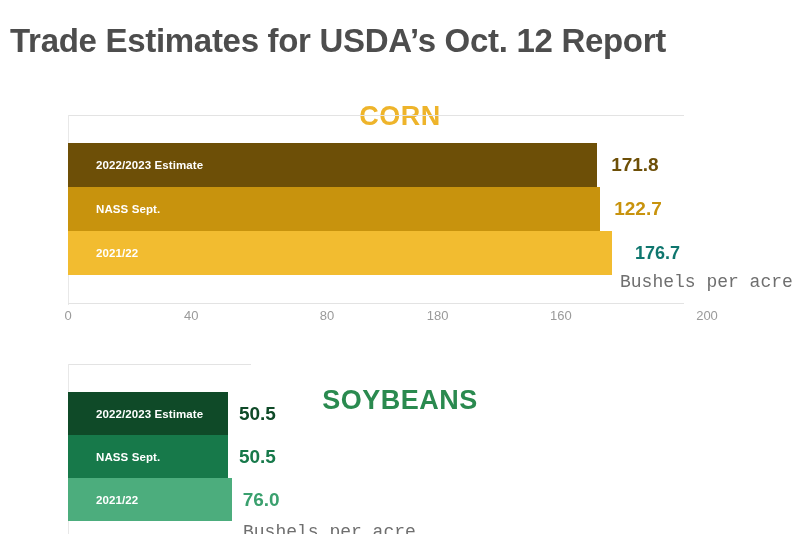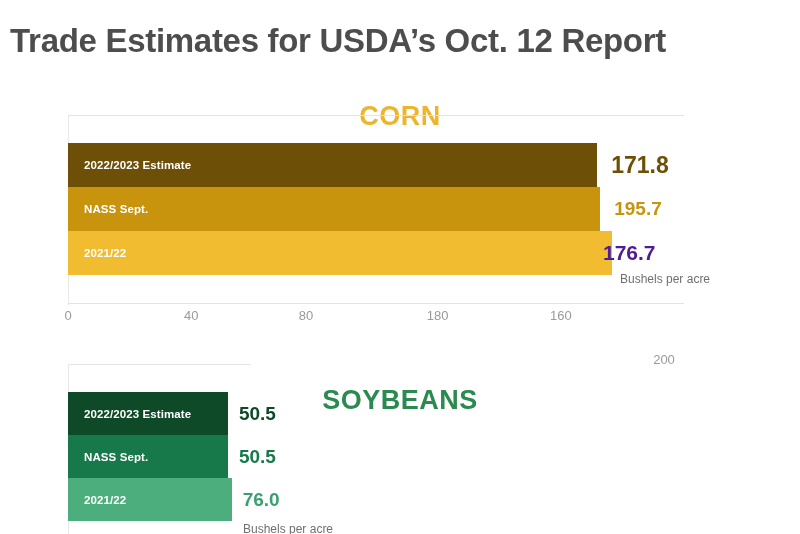--- a/index.html
+++ b/index.html
@@ -98,21 +98,21 @@
     left: 0;
     top: 0;
   }
 
   .bar {
     position: absolute;
     left: 0;
     display: flex;
     align-items: center;
     box-sizing: border-box;
-    padding-left: 16px;
+    padding-left: 28px;
   }
 
   .bar-label {
     color: #ffffff;
     font-size: 11.5px;
     font-weight: bold;
     white-space: nowrap;
     letter-spacing: 0.1px;
   }
 
@@ -146,64 +146,65 @@
     top: 5px;
     font-size: 13px;
     color: #9a9a9a;
     transform: translateX(-50%);
     white-space: nowrap;
   }
 
   
   .units {
     position: absolute;
-    font-size: 12px;
+    font-size: 18px;
     color: #6f6f6f;
     white-space: nowrap;
+    font-family: Liberation Mono, monospace;
   }
   .units-corn { left: 620px; top: 272px; }
   .units-soy  { left: 243px; top: 522px; }
 </style>
 </head>
 <body>
 
 <div class="page">
 
   <div class="main-title">Trade Estimates for USDA’s Oct. 12 Report</div>
 
   <div class="section-heading heading-corn">CORN</div>
 
   <div class="chart chart-corn">
     <div class="top-rule"></div>
     <div class="axis-line"></div>
     <div class="bars" id="corn-bars">
         <div class="bar" style="top: 28px; width: 529.144px; height: 44px; background: rgb(109, 79, 7);">
           <span class="bar-label">2022/2023 Estimate</span>
         </div>
-        <div class="bar-value" style="left: 543.144px; top: 28px; height: 44px; color: rgb(109, 79, 7); font-size: 23px;">171.8</div>
+        <div class="bar-value" style="left: 543.144px; top: 28px; height: 44px; color: rgb(109, 79, 7); font-size: 19px;">171.8</div>
         <div class="bar" style="top: 72px; width: 532.224px; height: 44px; background: rgb(200, 147, 13);">
           <span class="bar-label">NASS Sept.</span>
         </div>
-        <div class="bar-value" style="left: 546.224px; top: 72px; height: 44px; color: rgb(200, 147, 13); font-size: 19px;">195.7</div>
+        <div class="bar-value" style="left: 546.224px; top: 72px; height: 44px; color: rgb(200, 147, 13); font-size: 19px;">122.7</div>
         <div class="bar" style="top: 116px; width: 544.236px; height: 44px; background: rgb(242, 188, 48);">
           <span class="bar-label">2021/22</span>
         </div>
-        <div class="bar-value" style="left: 535px; top: 116px; height: 44px; color: #4c1d95; font-size: 21px;">176.7</div>
+        <div class="bar-value" style="left: 567px; top: 116px; height: 44px; color: #0f766e; font-size: 18px;">176.7</div>
       </div>
   </div>
 
   <div class="xaxis">
     <div class="axis-rule"></div>
     <div id="corn-ticks">
         <div class="tick" style="left: 0px;">0</div>
         <div class="tick" style="left: 123.2px;">40</div>
-        <div class="tick" style="left: 238px;">80</div>
+        <div class="tick" style="left: 259px;">80</div>
         <div class="tick" style="left: 369.6px;">180</div>
         <div class="tick" style="left: 492.8px;">160</div>
-        <div class="tick" style="left: 596px; margin-top: 44px;">200</div>
+        <div class="tick" style="left: 639px;">200</div>
       </div>
   </div>
 
   <div class="units units-corn">Bushels per acre</div>
 
   <div class="section-heading heading-soy">SOYBEANS</div>
 
   <div class="chart chart-soy">
     <div class="top-rule"></div>
     <div class="axis-line"></div>

